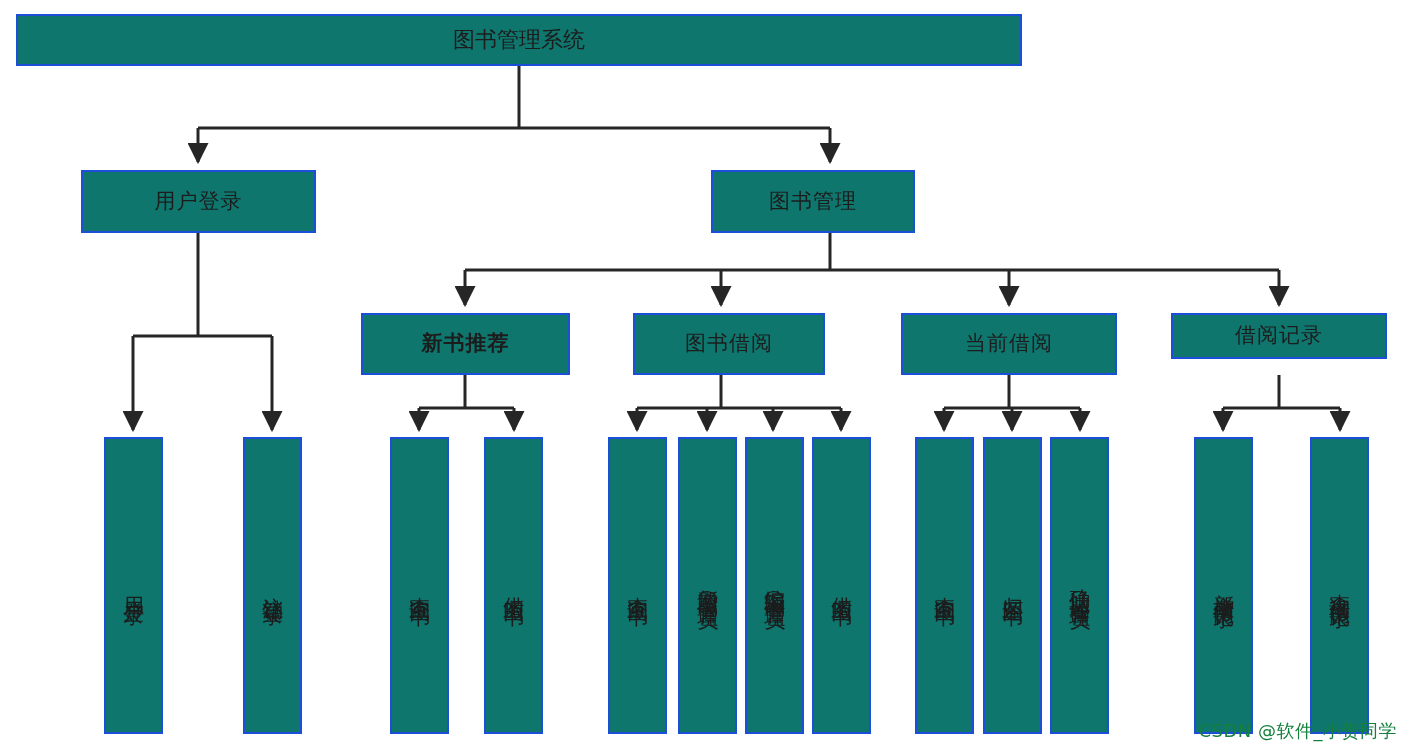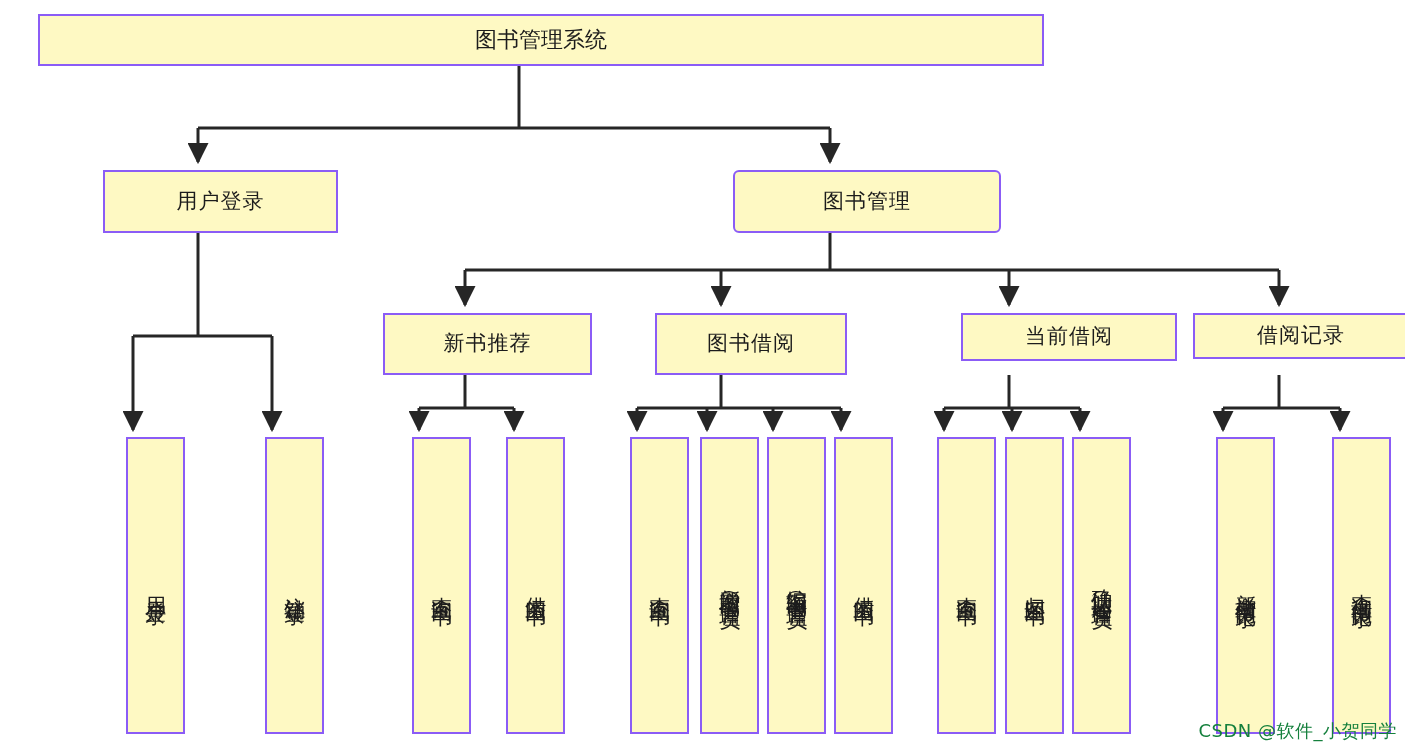--- a/index.html
+++ b/index.html
@@ -19,27 +19,26 @@
     position: absolute;
     left: 0;
     top: 0;
     width: 1405px;
     height: 747px;
     pointer-events: none;
   }
   .node {
     position: absolute;
     box-sizing: border-box;
-    background: #fef9c3;
-    border: 2px solid #8b5cf6;
+    background: #0f766e;
+    border: 2px solid #1d4ed8;
     display: flex;
     align-items: center;
     justify-content: center;
     color: #1c1c1c;
-    margin-left: 22px;
   }
   .node.horiz {
     font-size: 21px;
     letter-spacing: 1px;
     line-height: 1.2;
   }
   .node.root {
     font-size: 22px;
   }
   .node.leaf {
@@ -126,31 +125,31 @@
     </g>
   </svg>
 
   <div class="node root" style="left:16px; top:14px; width:1006px; height:52px;">
     <span>图书管理系统</span>
   </div>
 
   <div class="node horiz" style="left:81px; top:170px; width:235px; height:63px;">
     <span>用户登录</span>
   </div>
-  <div class="node horiz" style="left:711px; top:170px; width:268px; height:63px;border-radius:6px;">
+  <div class="node horiz" style="left:711px; top:170px; width:204px; height:63px;">
     <span>图书管理</span>
   </div>
 
-  <div class="node horiz" style="left:361px; top:313px; width:209px; height:62px;">
+  <div class="node horiz" style="left:361px; top:313px; width:209px; height:62px;font-weight:bold;">
     <span>新书推荐</span>
   </div>
   <div class="node horiz" style="left:633px; top:313px; width:192px; height:62px;">
     <span>图书借阅</span>
   </div>
-  <div class="node horiz" style="left:939px; top:313px; width:216px; height:48px;">
+  <div class="node horiz" style="left:901px; top:313px; width:216px; height:62px;">
     <span>当前借阅</span>
   </div>
   <div class="node horiz" style="left:1171px; top:313px; width:216px; height:46px;">
     <span>借阅记录</span>
   </div>
 
   <div class="node leaf" style="left:104px; top:437px; width:59px; height:297px;">
     <span class="vtext">用户登录</span>
   </div>
   <div class="node leaf" style="left:243px; top:437px; width:59px; height:297px;">

